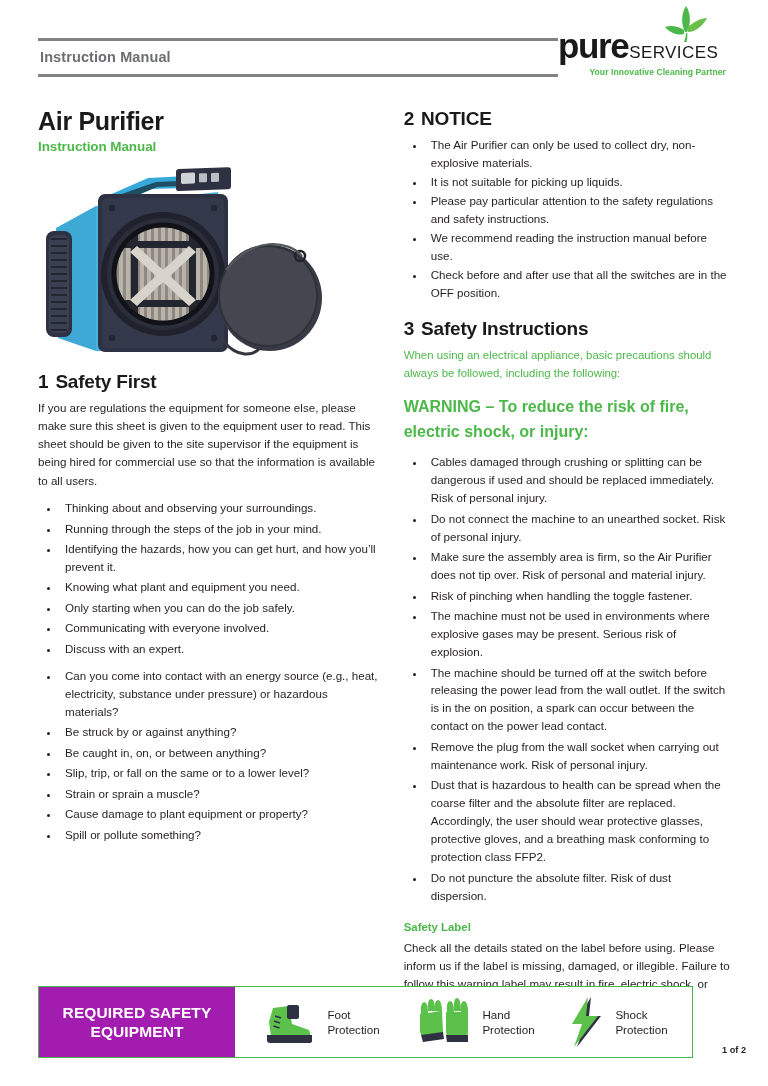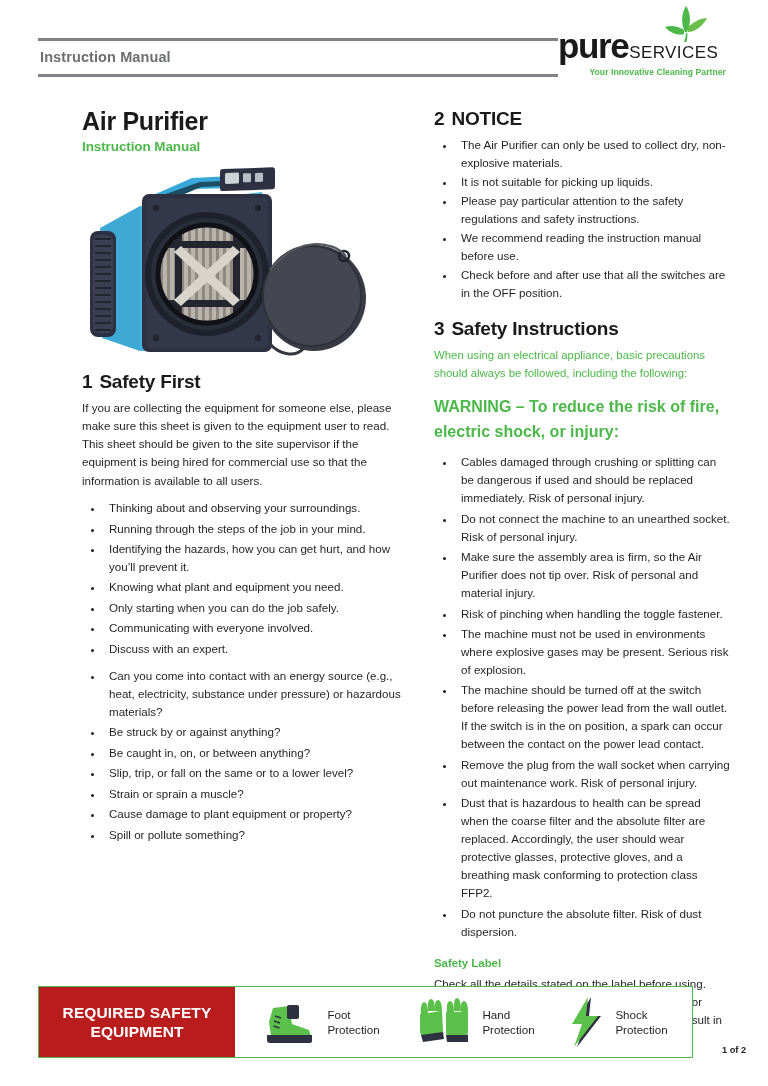--- a/index.html
+++ b/index.html
@@ -35,21 +35,21 @@
     font-size: 17px; color: #1a1a1a; letter-spacing: .4px;
     line-height: 1; margin-left: 1px;
   }
   .leaf-icon { position: absolute; right: 23px; top: -26px; width: 46px; height: 40px; }
   .logo-tag {
     color: #4cb849; font-size: 8.6px; font-weight: bold;
     letter-spacing: .05px; margin-top: 4px; text-align: right; padding-right: 4px;
   }
 
   
-  .columns { display: flex; gap: 22px; margin-top: 31px; margin-left: 44px; }
+  .columns { display: flex; gap: 22px; margin-top: 31px; }
   .col-left  { width: 355px; }
   .col-right { width: 337px; }
 
   
   .doc-title {
     font-size: 25px; font-weight: bold; color: #1a1a1a;
     letter-spacing: -.3px; line-height: 1.1;
   }
   .doc-subtitle {
     font-size: 13.5px; font-weight: bold; color: #4cb849;
@@ -92,21 +92,21 @@
   ul.tight li { margin-bottom: 1px; }
   .gap-md { height: 15px; }
 
   
   .ppe-banner {
     position: absolute; left: 38px; bottom: 28px;
     width: 655px; height: 72px;
     border: 1.6px solid #4cb849; display: flex; background: #fff;
   }
   .ppe-label {
-    width: 196px; background: #b91c1c; color: #fff;
+    width: 196px; background: #a21caf; color: #fff;
     display: flex; align-items: center; justify-content: center; text-align: center;
     font-size: 15.5px; font-weight: bold; line-height: 1.25; letter-spacing: .1px;
   }
   .ppe-items { flex: 1; display: flex; align-items: center; justify-content: space-around; padding: 0 6px; }
   .ppe-item { display: flex; align-items: center; gap: 10px; }
   .ppe-item svg { display: block; }
   .ppe-text {
     font-size: 11.6px; line-height: 1.3; color: #231f20; text-align: left;
   }
   .page-num {
@@ -229,21 +229,21 @@
           <circle cx="262" cy="90" r="5" fill="none" stroke="#1f222c" stroke-width="2.5"></circle>
 
           <path d="M188 104 C215 70 250 74 264 90" fill="none" stroke="#55585f" stroke-width="2.2"></path>
           <path d="M186 176 C200 192 215 190 222 182" fill="none" stroke="#33363f" stroke-width="3"></path>
         </svg>
       </div>
 
       <h2 class="section">
         <span class="num">1</span><span>Safety First</span>
       </h2>
-      <p class="body">If you are collecting the equipment for someone else, please make sure this sheet is given to the equipment user to read. This sheet should be given to the site supervisor if the equipment is being hired for commercial use so that the information is available to all users.</p>
+      <p class="body">If you are regulations the equipment for someone else, please make sure this sheet is given to the equipment user to read. This sheet should be given to the site supervisor if the equipment is being hired for commercial use so that the information is available to all users.</p>
       <ul class="bullets" id="sf-bullets">
           <li>Thinking about and observing your surroundings.</li>
           <li>Running through the steps of the job in your mind.</li>
           <li>Identifying the hazards, how you can get hurt, and how you’ll prevent it.</li>
           <li>Knowing what plant and equipment you need.</li>
           <li>Only starting when you can do the job safely.</li>
           <li>Communicating with everyone involved.</li>
           <li>Discuss with an expert.</li>
         </ul>
 

